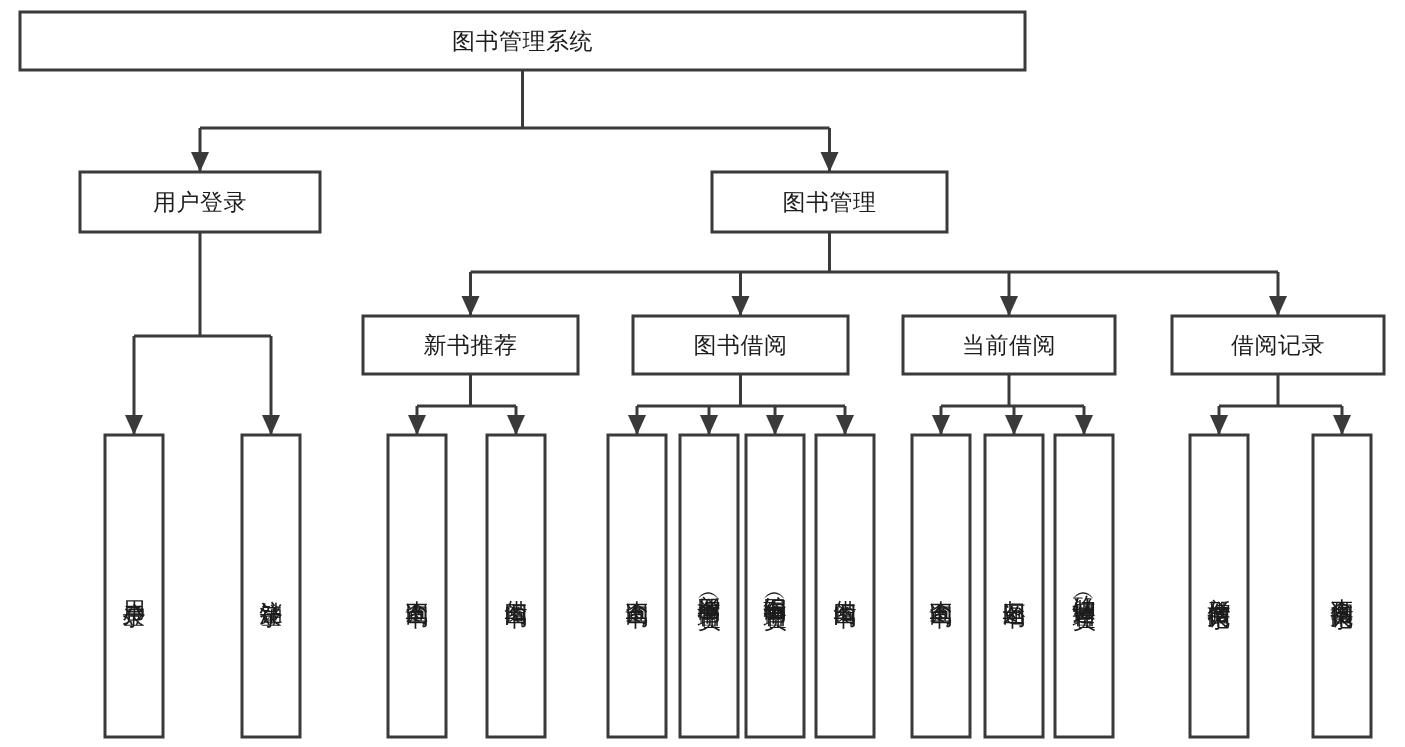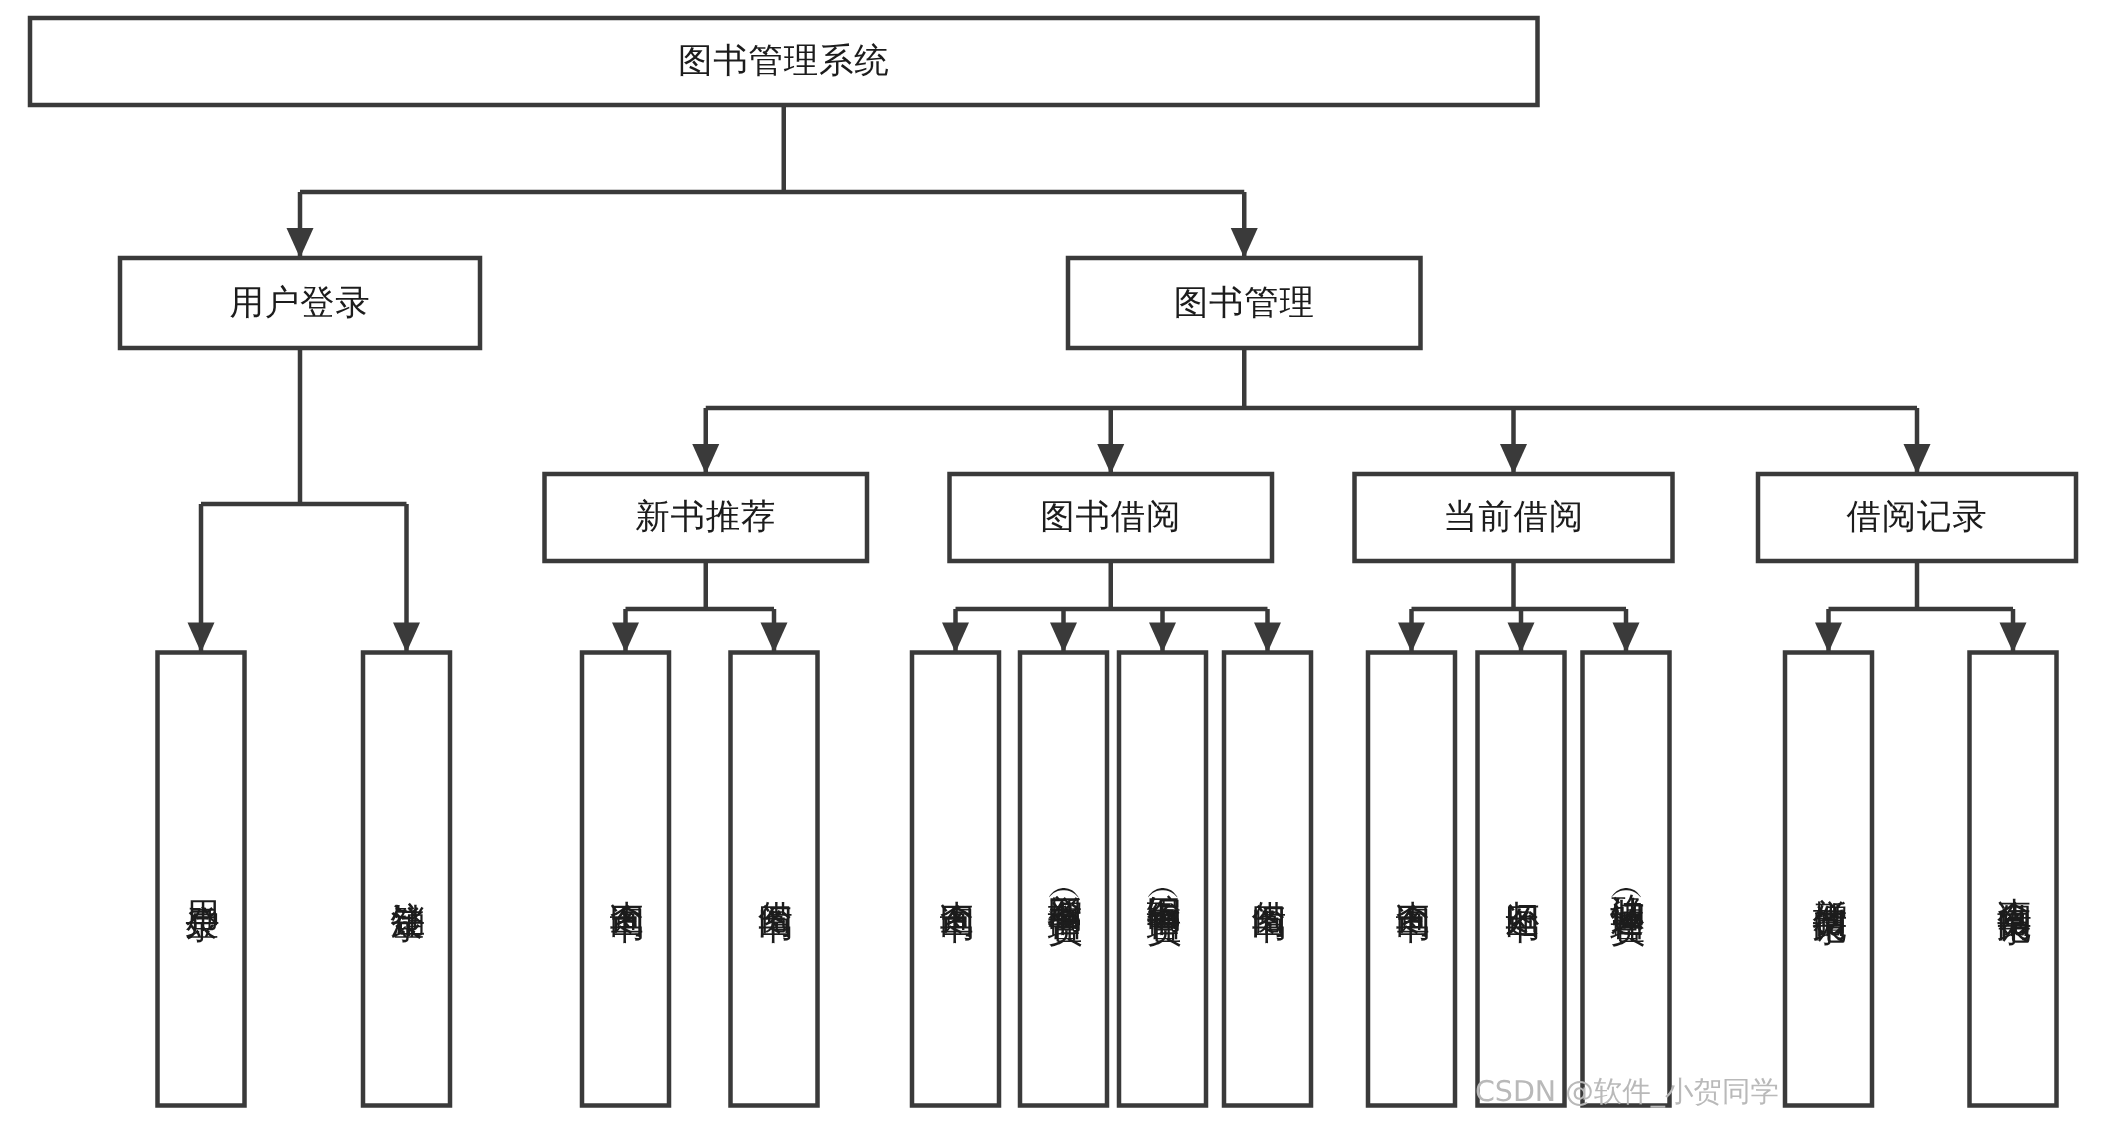--- a/index.html
+++ b/index.html
@@ -207,15 +207,14 @@
         <span class="vlabel-text">确认归还（管理员）</span>
       </div>
       <div class="vlabel-wrap" style="left: 1190px; top: 435px; width: 58px; height: 302px;">
         <span class="vlabel-text">新增借阅记录</span>
       </div>
       <div class="vlabel-wrap" style="left: 1313px; top: 435px; width: 58px; height: 302px;">
         <span class="vlabel-text">查询借阅记录</span>
       </div>
     </div>
 
-  <div class="watermark">CSDN @软件_小贺同学</div>
 
 </div>
 
 </body></html>

